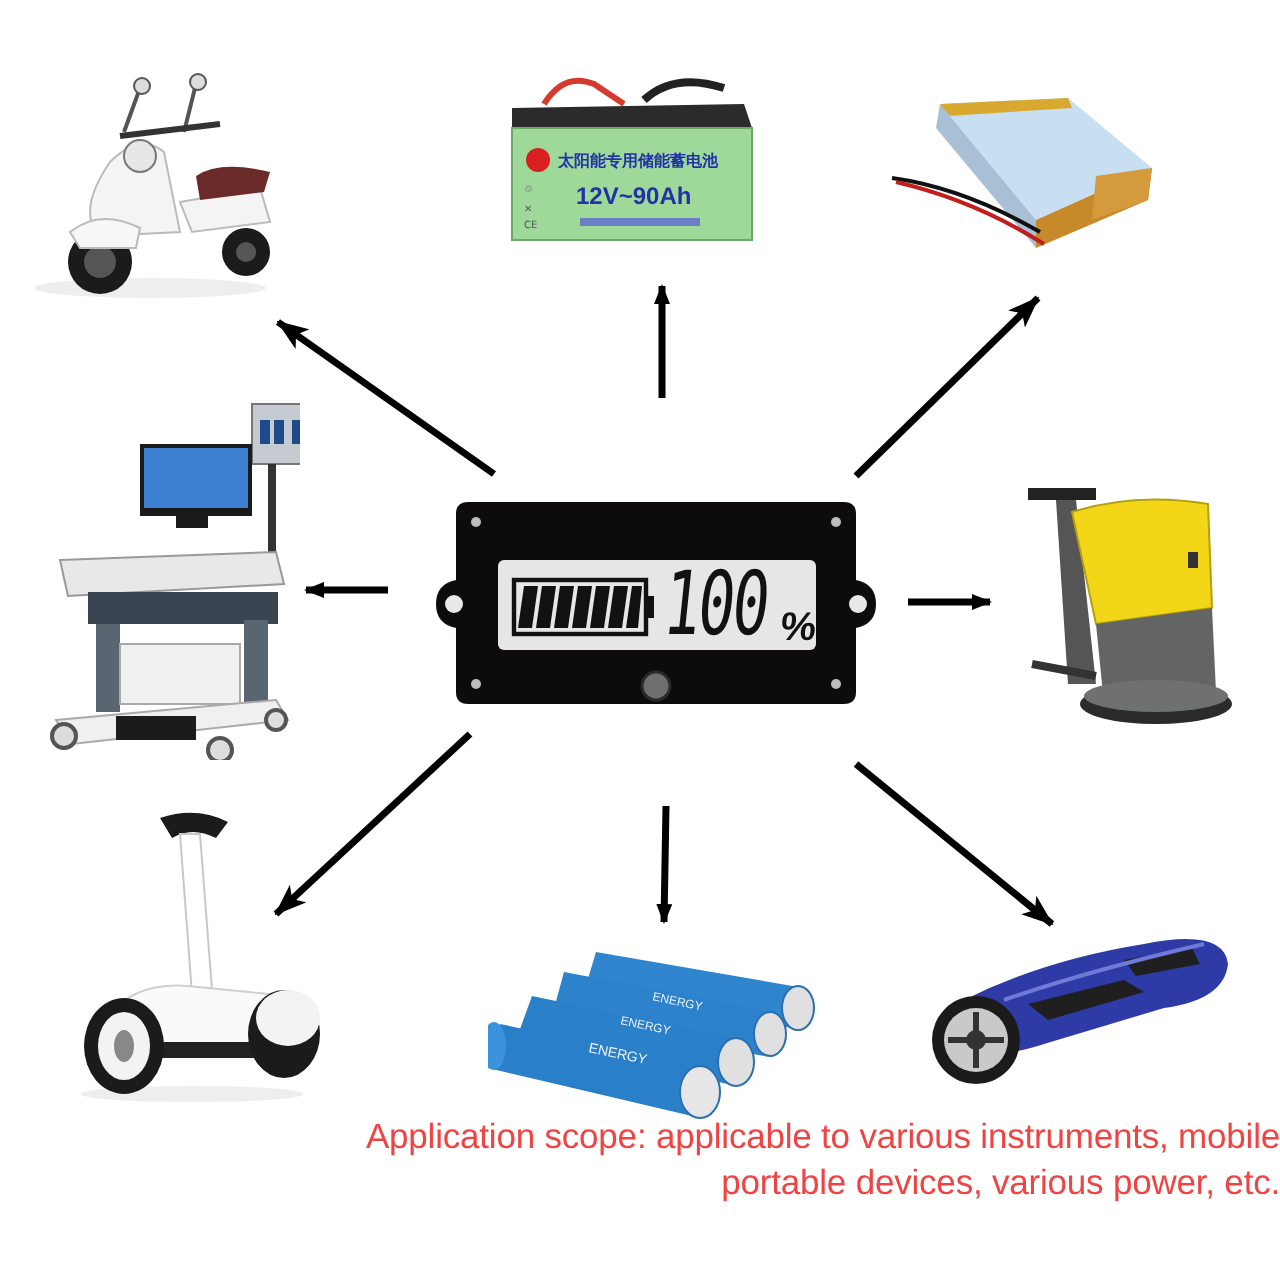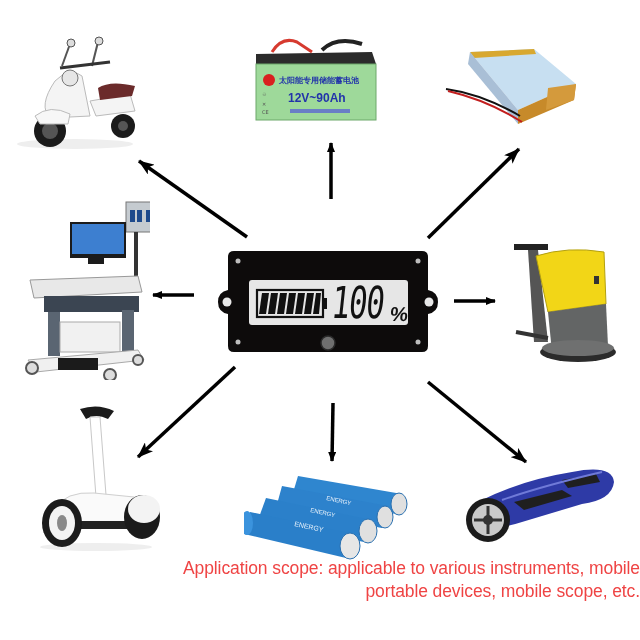--- a/index.html
+++ b/index.html
@@ -197,14 +197,14 @@
     <circle cx="26" cy="60" r="5" fill="#333"></circle>
     <g stroke="#333" stroke-width="3">
       <line x1="26" y1="46" x2="26" y2="74"></line>
       <line x1="12" y1="60" x2="40" y2="60"></line>
     </g>
   </svg>
 </div>
 
 <div class="caption">
   <div>Application scope: applicable to various instruments, mobile</div>
-  <div>portable devices, mobile scope, etc.</div>
+  <div>portable devices, various power, etc.</div>
 </div>
 
 </body></html>

